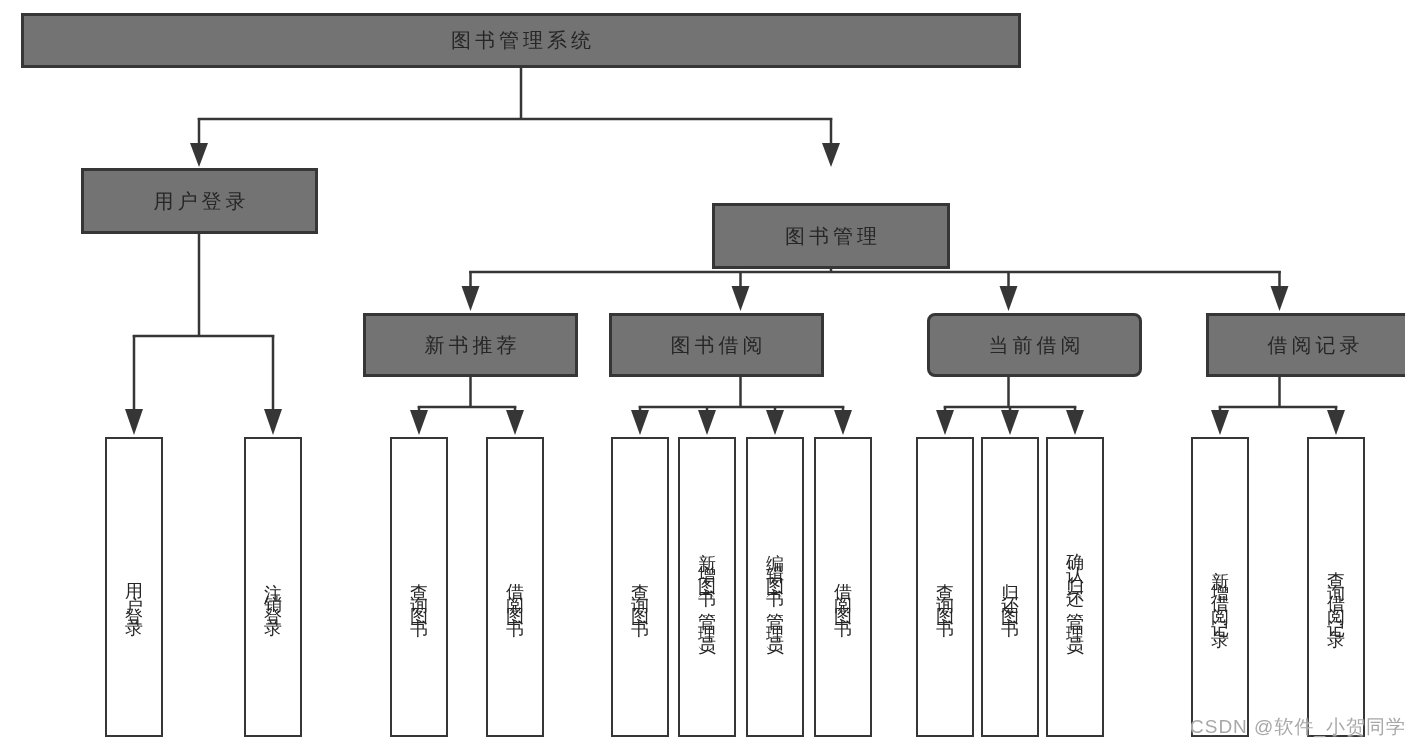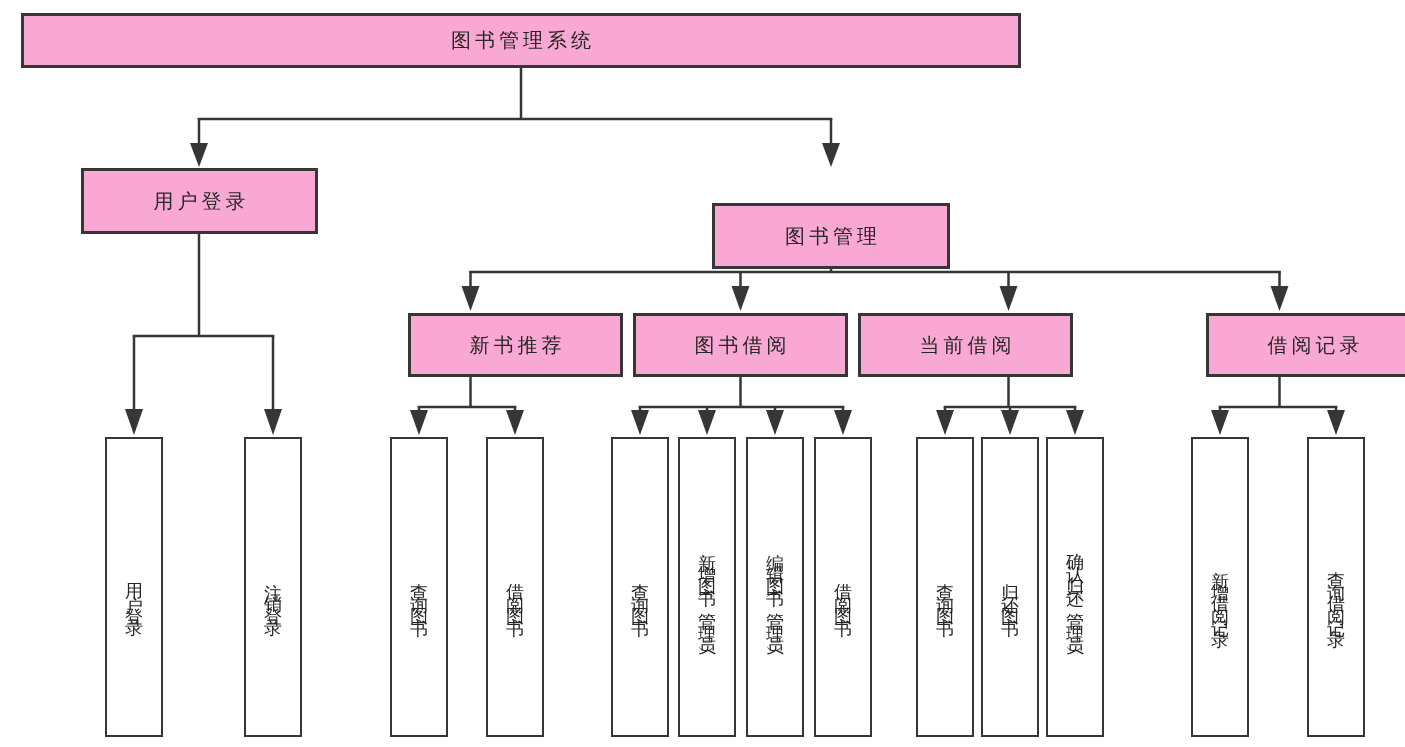--- a/index.html
+++ b/index.html
@@ -2,21 +2,21 @@
 <html style="--border: #363636; --line: #363636; --fill: #ffffff; --text: #262626; --watermark: #a8a8a8;"><head>
 <meta charset="utf-8">
 <style>
   html,body{margin:0;padding:0;background:#ffffff;}
   .canvas{
     position:relative;width:1405px;height:747px;background:#fff;
     font-family:"Liberation Sans","DejaVu Sans",sans-serif;overflow:hidden;
   }
   .wires{position:absolute;left:0;top:0;width:1405px;height:747px;}
   .box{
-    position:absolute;box-sizing:border-box;background:#f9a8d4;
+    position:absolute;box-sizing:border-box;background:#737373;
     border:3px solid var(--border,#363636);
     display:flex;align-items:center;justify-content:center;
     color:var(--text,#262626);font-size:20px;letter-spacing:4px;padding-left:4px;
     white-space:nowrap;
   }
   .root{left:21px;top:13px;width:1000px;height:55px;}
   .l2{top:168px;height:66px;}
   .l3{top:313px;width:215px;height:64px;}
   .leaf{
     position:absolute;top:437px;width:58px;height:300px;box-sizing:border-box;
@@ -115,23 +115,23 @@
         <polygon points="1327,410 1345,410 1336,435" stroke="none"></polygon>
       </g>
     </g>
   </svg>
 
   <div class="box root">图书管理系统</div>
 
   <div class="box l2" style="left:81px;width:237px;">用户登录</div>
   <div class="box l2" style="left:712px;width:238px;margin-top:35px;">图书管理</div>
 
-  <div class="box l3" style="left:363px;margin-left:45px;">新书推荐</div>
-  <div class="box l3" style="left:633px;">图书借阅</div>
-  <div class="box l3" style="left:858px;">当前借阅</div>
+  <div class="box l3" style="left:363px;">新书推荐</div>
+  <div class="box l3" style="left:609px;">图书借阅</div>
+  <div class="box l3" style="left:927px;border-radius:8px;">当前借阅</div>
   <div class="box l3" style="left:1172px;margin-left:34px;">借阅记录</div>
 
   <div class="leaf" style="left:105px;">
     <span class="vtext">用户登录</span>
   </div>
   <div class="leaf" style="left:244px;">
     <span class="vtext">注销登录</span>
   </div>
 
   <div class="leaf" style="left:390px;">
@@ -164,14 +164,15 @@
     <span class="vtext">确认归还（管理员）</span>
   </div>
 
   <div class="leaf" style="left:1191px;">
     <span class="vtext">新增借阅记录</span>
   </div>
   <div class="leaf" style="left:1307px;">
     <span class="vtext">查询借阅记录</span>
   </div>
 
+  <div class="watermark">CSDN @软件_小贺同学</div>
 
 </div>
 
 </body></html>

